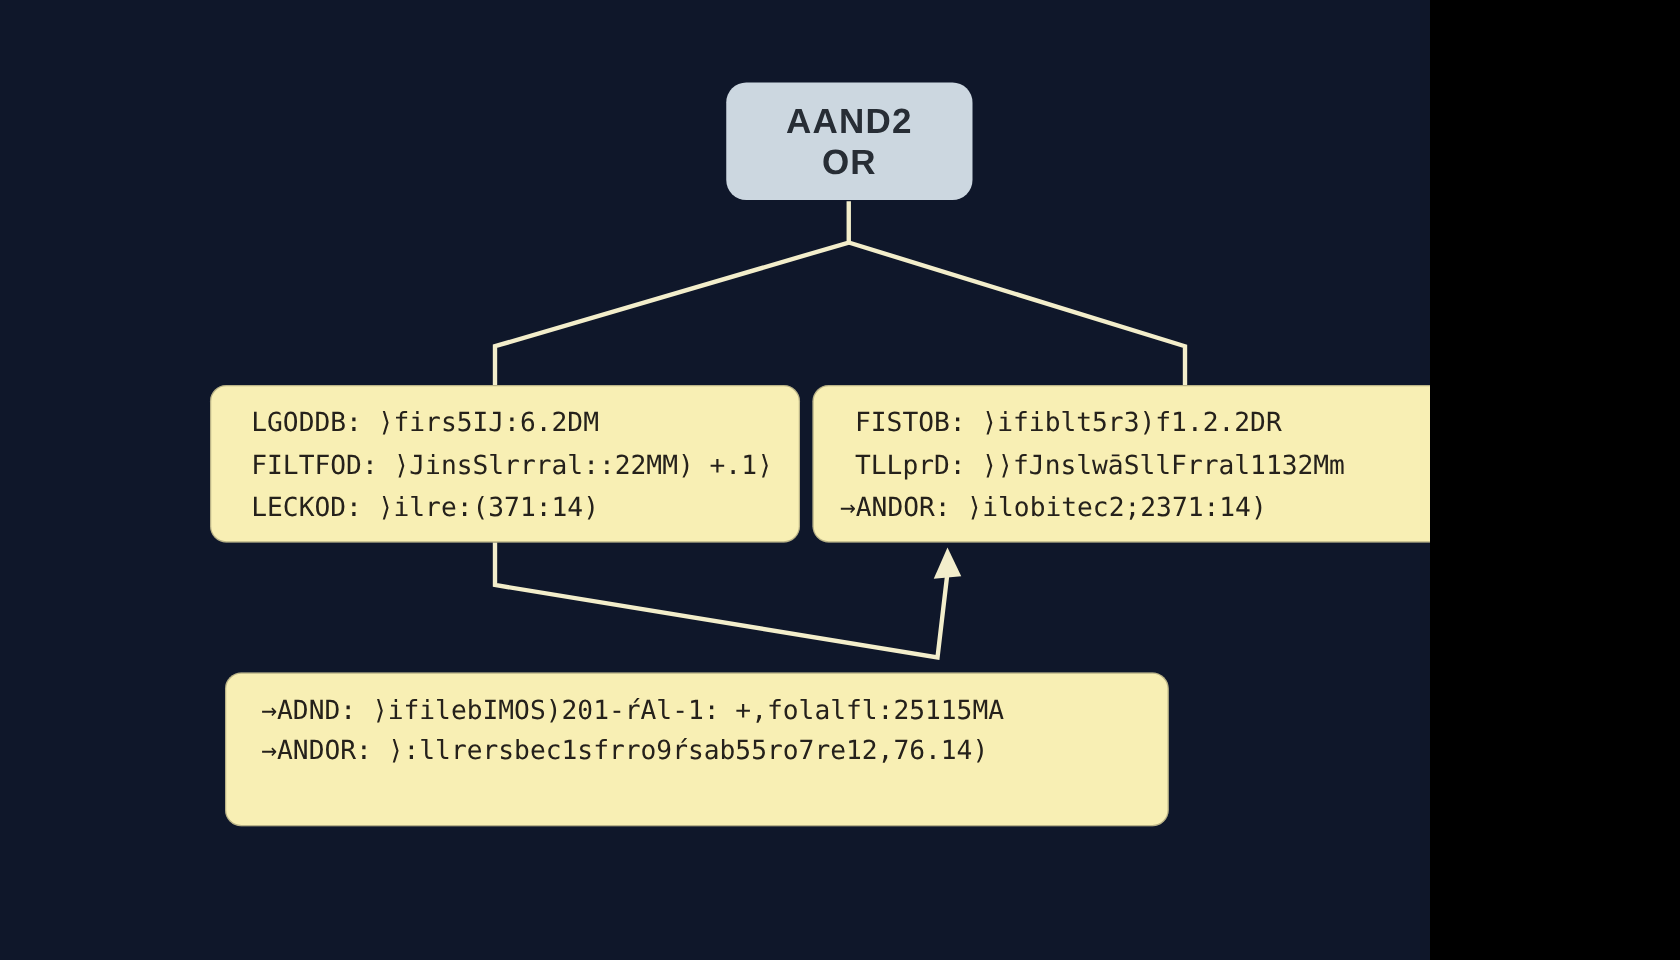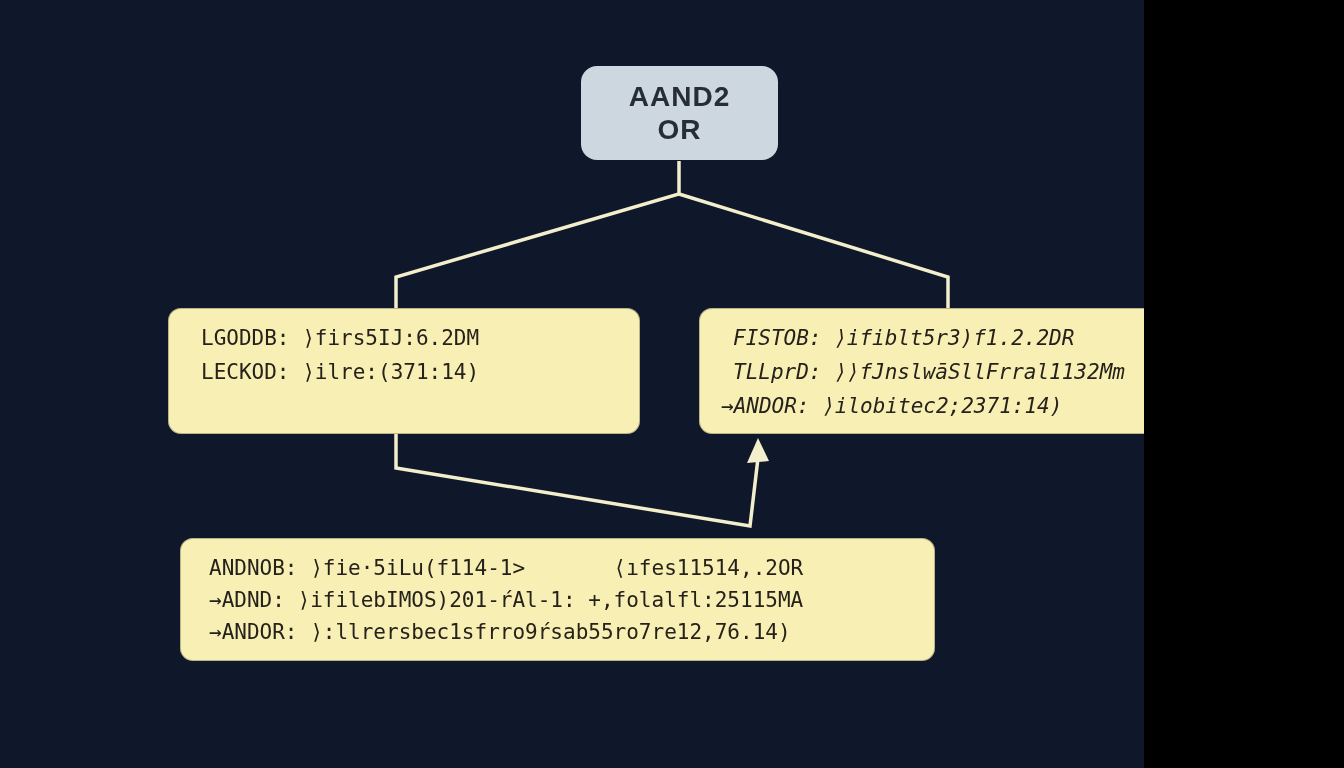--- a/index.html
+++ b/index.html
@@ -53,26 +53,25 @@
     box-shadow: 0 0 0 1px rgba(0,0,0,0.25) inset;
   }
   .node-left {
     left: 168px;
     top: 308px;
     width: 472px;
     height: 126px;
     padding: 13px 0 0 33px;
   }
   .node-right {
-    left: 699px;
+    left: 650px;
     top: 308px;
     width: 527px;
     height: 126px;
     padding: 13px 0 0 34px;
-    font-style: italic;
   }
   .node-bottom {
     left: 180px;
     top: 538px;
     width: 755px;
     height: 123px;
     padding: 14px 0 0 29px;
   }
   .code-line {
     font-family: "DejaVu Sans Mono", monospace;
@@ -103,28 +102,28 @@
     <polygon points="758,438 747,463 769,461" fill="#f3eecb"></polygon>
   </svg>
 
   <div class="node node-root">
     <div>AAND2</div>
     <div>OR</div>
   </div>
 
   <div class="node node-code node-left">
     <div class="code-line">LGODDB: ⟩firs5IJ:6.2DM</div>
+    <div class="code-line">FILTFOD: ⟩JinsSlrrral::22MM) +.1⟩</div>
     <div class="code-line">LECKOD: ⟩ilre:(371:14)</div>
   </div>
 
   <div class="node node-code node-right">
     <div class="code-line">FISTOB: ⟩ifiblt5r3)f1.2.2DR</div>
     <div class="code-line">TLLprD: ⟩⟩fJnslwāSllFrral1132Mm</div>
     <div class="code-line">→ANDOR: ⟩ilobitec2;2371:14)</div>
   </div>
 
   <div class="node node-code node-bottom">
-    <div class="code-line">ANDNOB: ⟩fie·5iLu(f114-1&gt;       ⟨ıfes11514,.2OR</div>
     <div class="code-line">→ADND: ⟩ifilebIMOS)201-ŕAl-1: +,folalfl:25115MA</div>
     <div class="code-line">→ANDOR: ⟩:llrersbec1sfrro9ŕsab55ro7re12,76.14)</div>
   </div>
 
 </div>
 
 </body></html>

